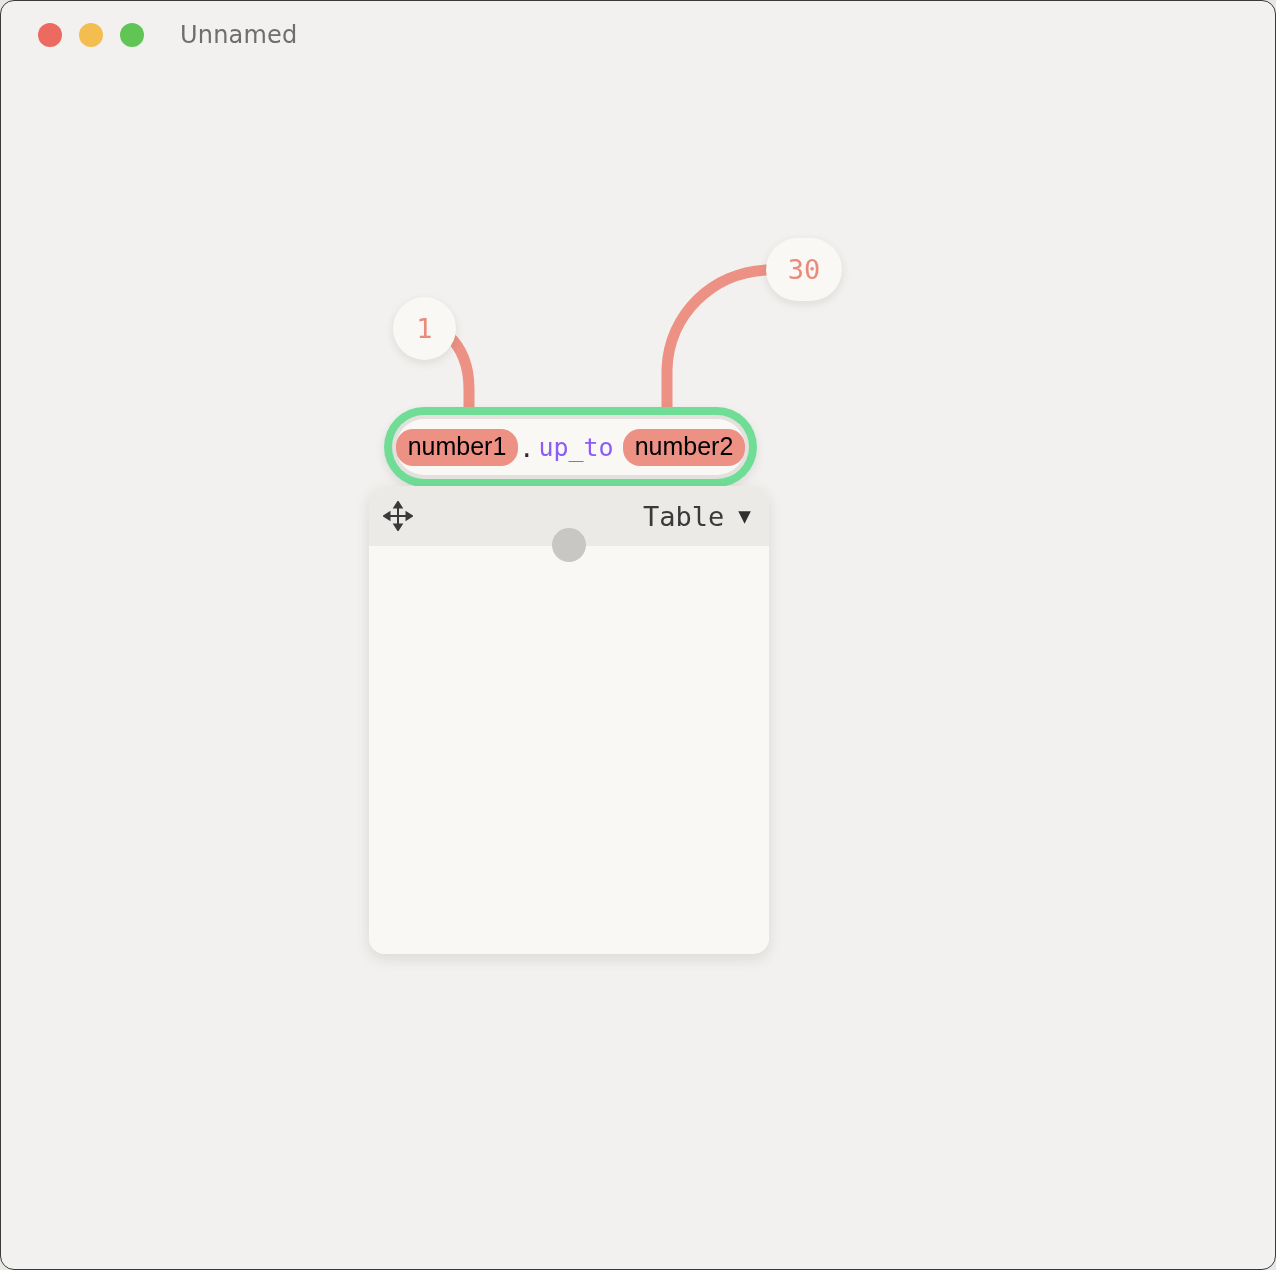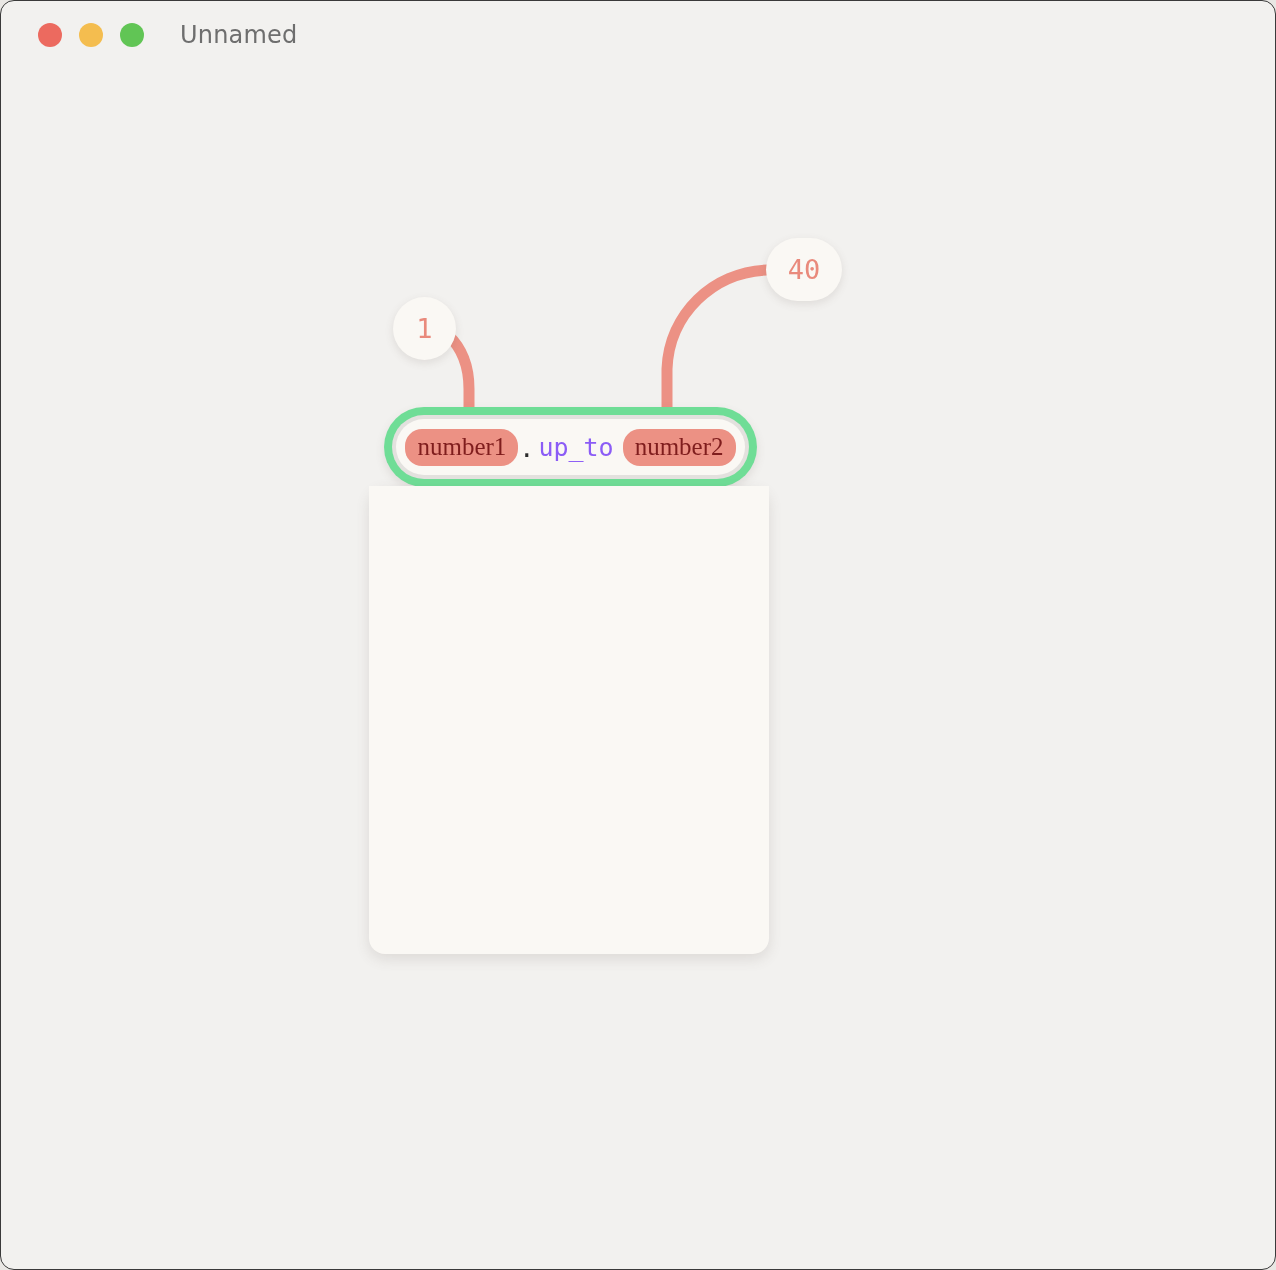--- a/index.html
+++ b/index.html
@@ -74,22 +74,22 @@
   }
   .block-core {
     width:100%; height:100%;
     border-radius:28px;
     background:#faf8f4;
     display:flex; align-items:center; justify-content:center;
     gap:0px;
   }
   .slot {
     background:#ec9184;
-    color:#7f1d1d;
-    font-family:Liberation Serif, serif;
+    color:#000000;
+    font-family:Liberation Sans, sans-serif;
     font-size:25px;
     border-radius:17px;
     padding:5px 12px 7px 12px;
     line-height:1;
     white-space:nowrap;
     text-align:right;
   }
   .dot-sep {
     font-family:"DejaVu Sans Mono", monospace;
     font-size:25px;
@@ -170,32 +170,52 @@
       <path d="M 447 266 C 462 280, 468 300, 468 320 L 468 392" fill="none" stroke="#ec9184" stroke-width="11" stroke-linecap="round"></path>
 
       <path d="M 766 201 C 712 203, 668 245, 666 300 L 666 392" fill="none" stroke="#ec9184" stroke-width="11" stroke-linecap="round"></path>
     </svg>
 
     <div class="bubble" id="bubble-1">
       <span>1</span>
     </div>
 
     <div class="bubble" id="bubble-20">
-      <span>40</span>
+      <span>30</span>
     </div>
 
     <div class="block">
       <div class="block-inner">
         <div class="block-core">
           <span class="slot">number1</span>
           <span class="dot-sep">.</span>
           <span class="op-name">up_to</span>
           <span class="slot">number2</span>
         </div>
       </div>
     </div>
 
     <div class="panel">
+      <div class="panel-header">
+        <span class="move-icon">
+          <svg viewBox="0 0 30 30" width="30" height="30">
+            <g stroke="#3a3a3a" stroke-width="2" fill="#3a3a3a">
+              <line x1="15" y1="5" x2="15" y2="25"></line>
+              <line x1="5" y1="15" x2="25" y2="15"></line>
+              <polygon points="15,1 11.5,6.5 18.5,6.5"></polygon>
+              <polygon points="15,29 11.5,23.5 18.5,23.5"></polygon>
+              <polygon points="1,15 6.5,11.5 6.5,18.5"></polygon>
+              <polygon points="29,15 23.5,11.5 23.5,18.5"></polygon>
+            </g>
+          </svg>
+        </span>
+        <span class="panel-spacer"></span>
+        <span class="panel-type">
+          <span>Table</span>
+          <span class="caret">▼</span>
+        </span>
+        <span class="grab-handle"></span>
+      </div>
       <div class="panel-body"></div>
     </div>
 
   </div>
 </div>
 
 </body></html>

